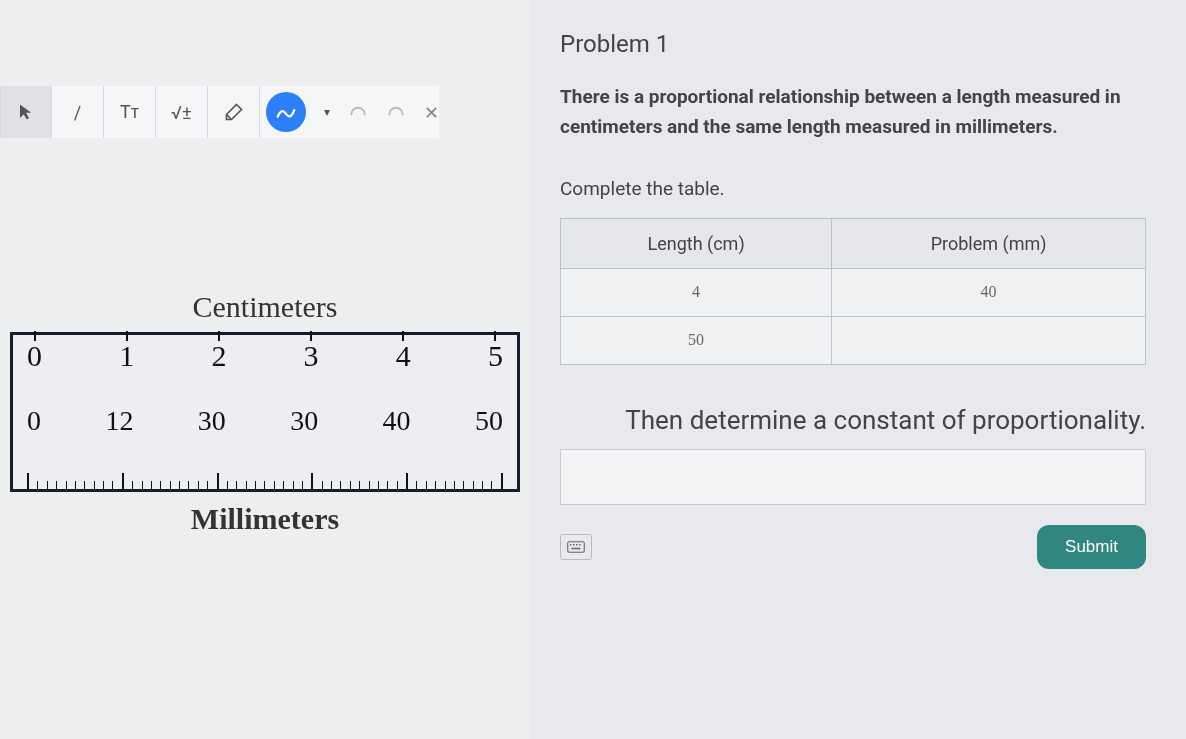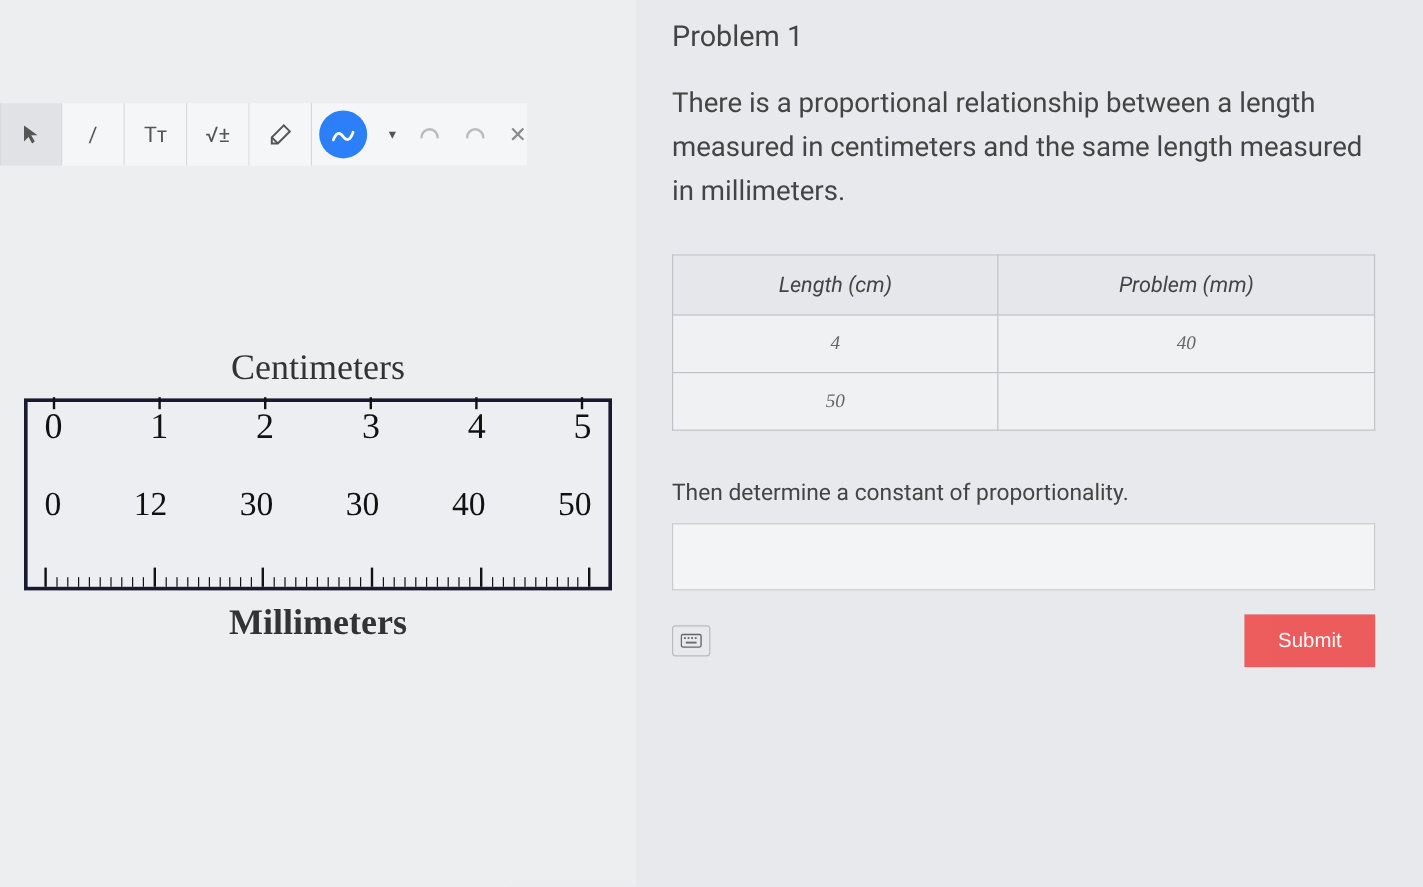--- a/index.html
+++ b/index.html
@@ -12,21 +12,21 @@
     position: relative;
   }
   .left-panel {
     width: 530px;
     background: #edeef0;
     padding-top: 80px;
     position: relative;
   }
   .right-panel {
     flex: 1;
-    padding: 16px 40px 20px 30px;
+    padding: 30px 40px 20px 30px;
   }
   .toolbar {
     position: absolute;
     top: 86px;
     left: 0;
     display: flex;
     align-items: center;
     gap: 0;
     background: #f5f6f8;
     height: 52px;
@@ -60,21 +60,21 @@
   .tool-extra {
     display: flex;
     align-items: center;
     gap: 18px;
     padding-left: 12px;
     color: #888;
   }
   .tool-extra span { cursor: pointer; }
   .ruler-container {
     margin-top: 210px;
-    padding: 0 20px;
+    padding: 0 10px;
   }
   .ruler-label-top {
     text-align: center;
     font-size: 30px;
     color: #333;
     margin-bottom: 8px;
     font-family: Georgia, serif;
   }
   .ruler-box {
     border: 3px solid #1a1a2e;
@@ -144,36 +144,36 @@
     font-family: Georgia, serif;
     font-weight: bold;
   }
   .problem-title {
     font-size: 24px;
     color: #444;
     margin-bottom: 24px;
     font-weight: 400;
   }
   .problem-text {
-    font-size: 23px;
+    font-size: 19px;
     color: #444;
     line-height: 1.6;
     margin-bottom: 34px;
+    font-weight: bold;
   }
   .instruction {
     font-size: 19px;
     color: #444;
     margin-bottom: 18px;
   }
   .data-table {
     width: 100%;
     border-collapse: collapse;
     background: #f0f1f3;
     margin-bottom: 40px;
-    font-style: italic;
   }
   .data-table th, .data-table td {
     border: 1px solid #bfc2c8;
     padding: 14px 10px;
     text-align: center;
     font-weight: 400;
     font-size: 17px;
     color: #555;
   }
   .data-table th {
@@ -181,23 +181,24 @@
     color: #444;
     font-size: 18px;
   }
   .data-table td {
     height: 48px;
     font-family: Georgia, serif;
     font-size: 16px;
     color: #666;
   }
   .final-instruction {
-    font-size: 19px;
+    font-size: 26px;
     color: #444;
     margin-bottom: 14px;
+    text-align: right;
   }
   .answer-box {
     border: 1px solid #c8cace;
     background: #f3f4f6;
     height: 56px;
     width: 100%;
   }
   .bottom-bar {
     display: flex;
     justify-content: space-between;
@@ -211,26 +212,26 @@
     border: 1px solid #bbb;
     border-radius: 3px;
     cursor: pointer;
     width: 32px;
     height: 26px;
     display: flex;
     align-items: center;
     justify-content: center;
   }
   .submit-btn {
-    background: #ef4444;
+    background: #0f766e;
     color: #fff;
     border: none;
     padding: 12px 28px;
     font-size: 17px;
-    border-radius: 0;
+    border-radius: 12px;
     cursor: pointer;
     opacity: 0.85;
   }
   .main-container {
     display: flex;
     width: 100%;
     height: 100%;
   }
 </style>
 </head>
@@ -347,20 +348,21 @@
             <span class="major"></span>
           </div>
       </div>
       <div class="ruler-label-bottom">Millimeters</div>
     </div>
   </div>
 
   <div class="right-panel">
     <div class="problem-title">Problem 1</div>
     <div class="problem-text">There is a proportional relationship between a length measured in centimeters and the same length measured in millimeters.</div>
+    <div class="instruction">Complete the table.</div>
 
     <table class="data-table">
       <thead>
         <tr>
           <th>Length (cm)</th>
           <th>Problem (mm)</th>
         </tr>
       </thead>
       <tbody>
         <tr>

